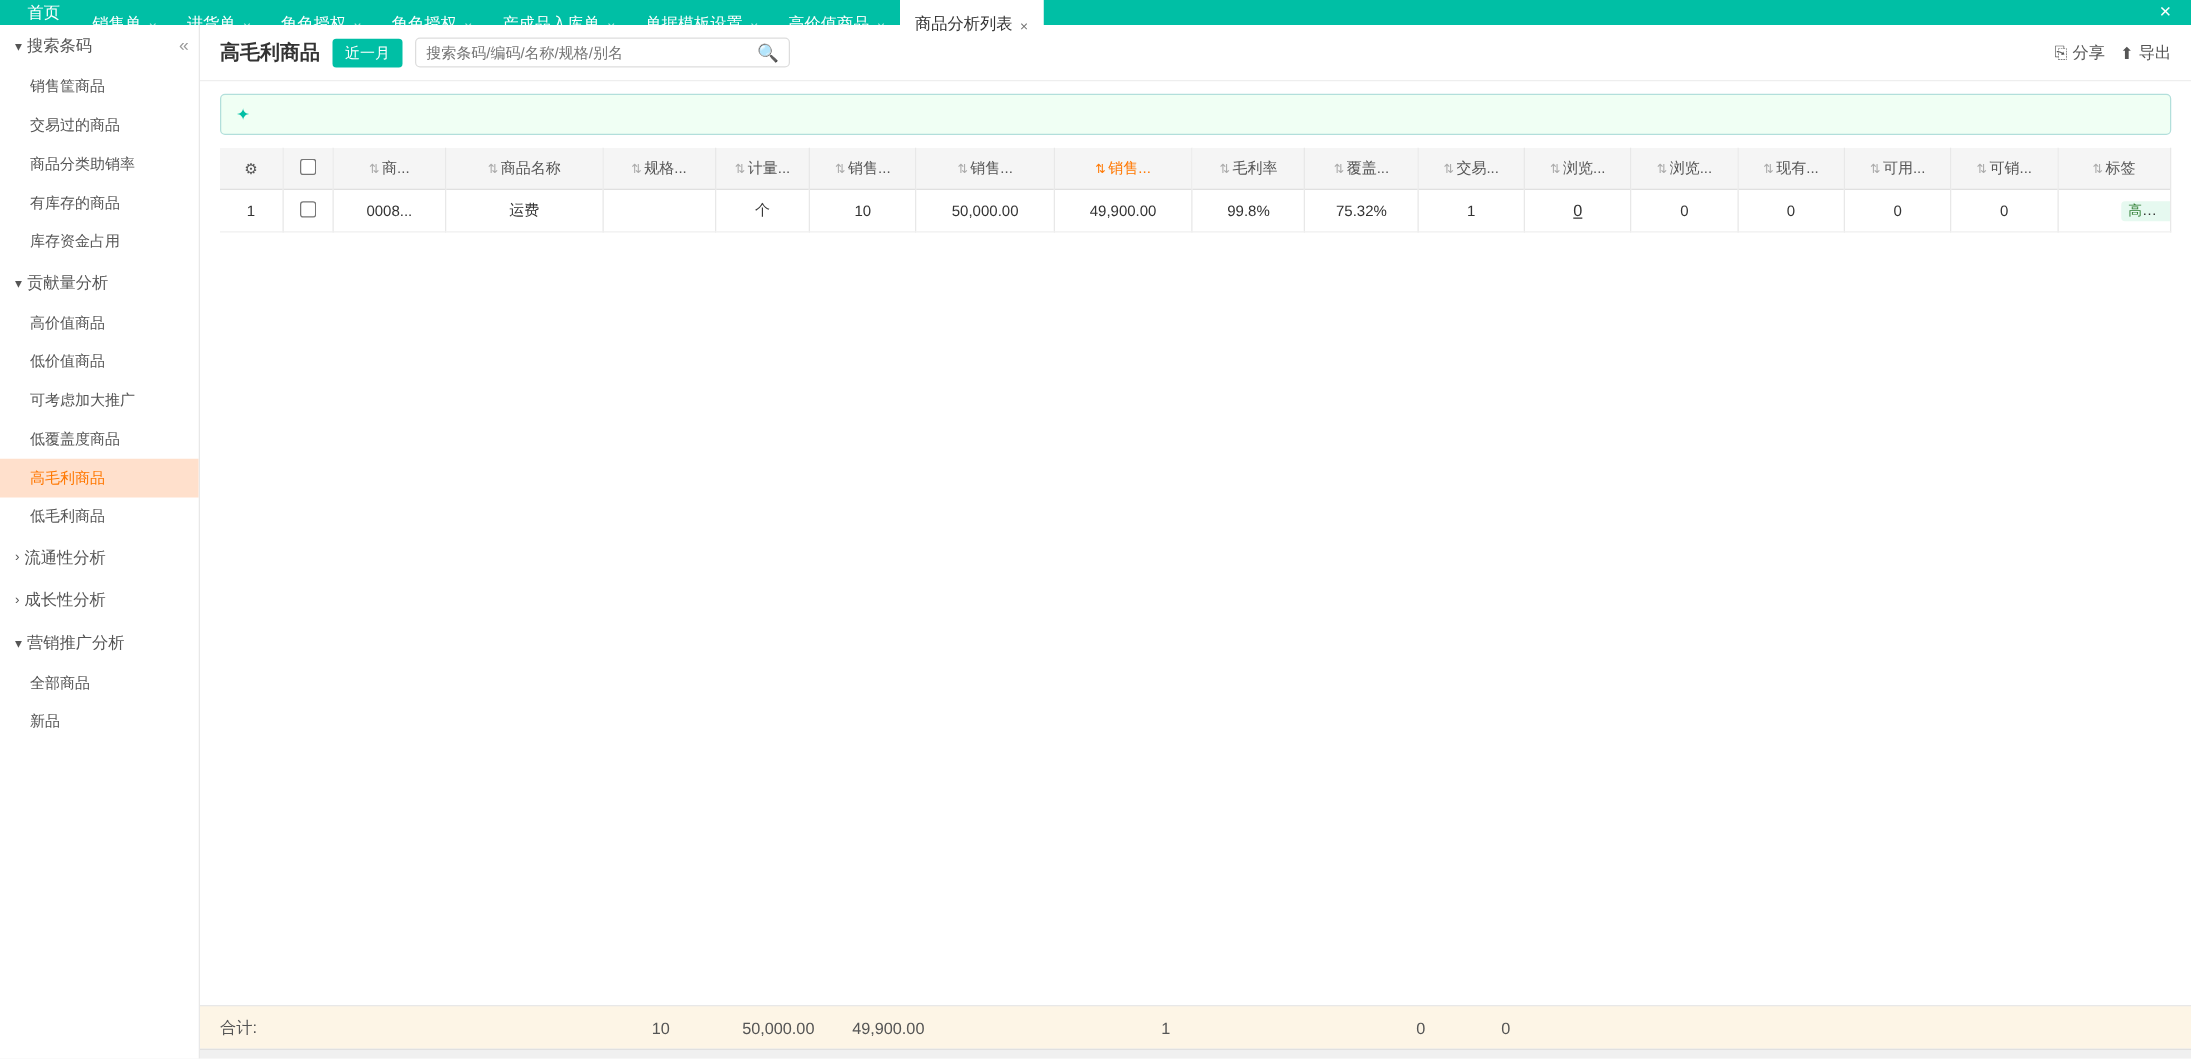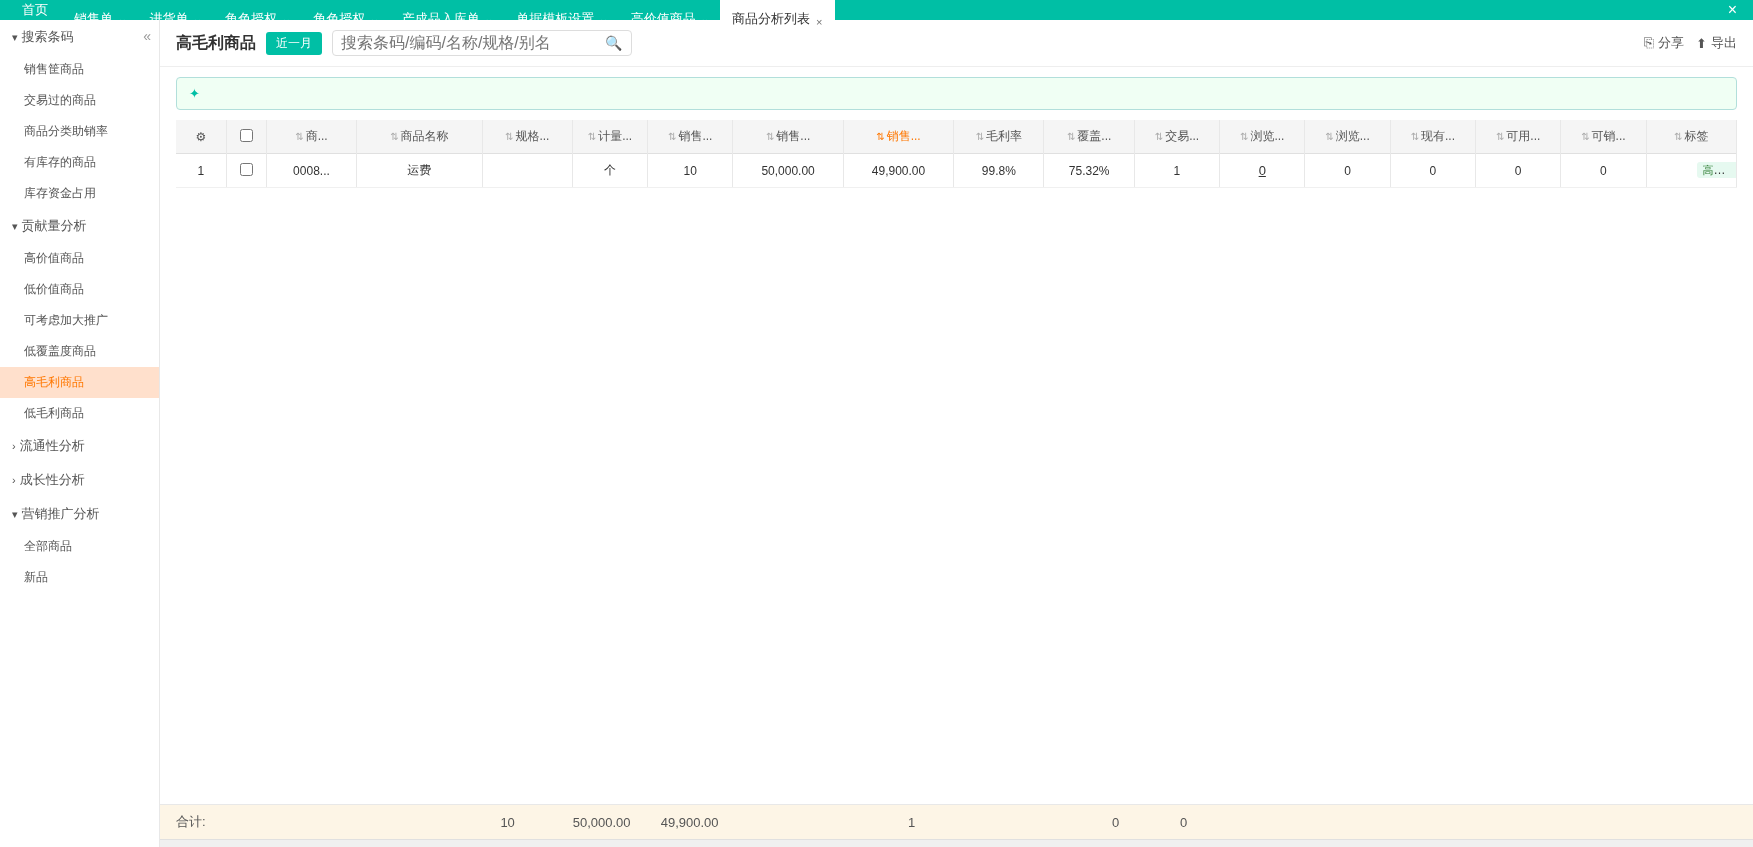--- a/index.html
+++ b/index.html
@@ -136,21 +136,21 @@
       align-items: center;
       border: 1px solid #ddd;
       border-radius: 4px;
       padding: 3px 8px;
       flex: 1;
       max-width: 300px;
     }
     .search-box input {
       border: none;
       outline: none;
-      font-size: 16px;
+      font-size: 12px;
       flex: 1;
       color: #be185d;
     }
     .search-icon {
       color: #999;
       font-size: 14px;
       cursor: pointer;
     }
     .header-actions {
       margin-left: auto;
@@ -234,21 +234,21 @@
     .footer-bar {
       background: #fdf5e6;
       border-top: 1px solid #e8e8e8;
       padding: 8px 16px;
       display: flex;
       align-items: center;
       font-size: 12px;
       color: #555;
       flex-shrink: 0;
     }
-    .footer-bar .total-label { margin-right: 72px; }
+    .footer-bar .total-label { margin-right: 93px; }
     .footer-cells {
       display: flex;
       gap: 0;
       flex: 1;
     }
     .footer-cell {
       text-align: center;
       min-width: 60px;
     }
 

